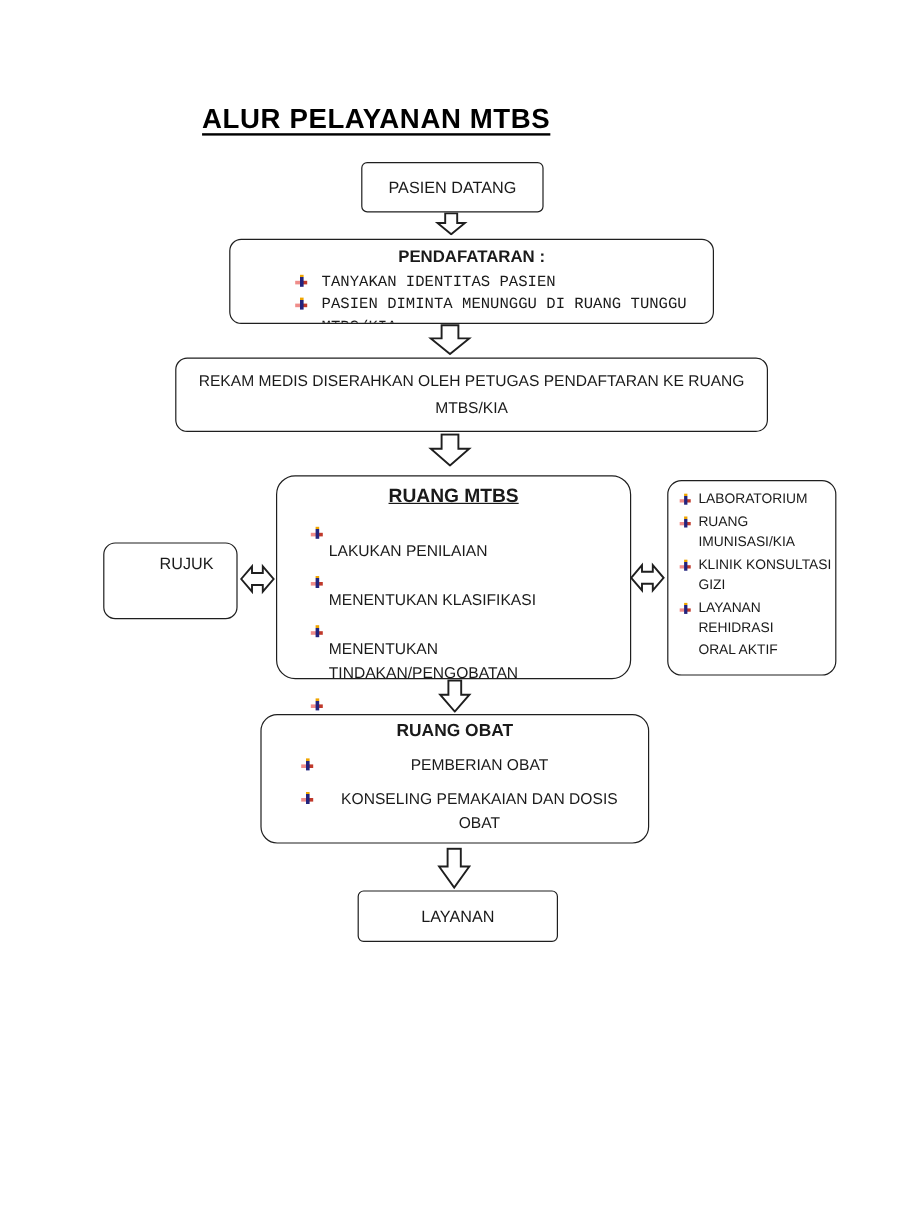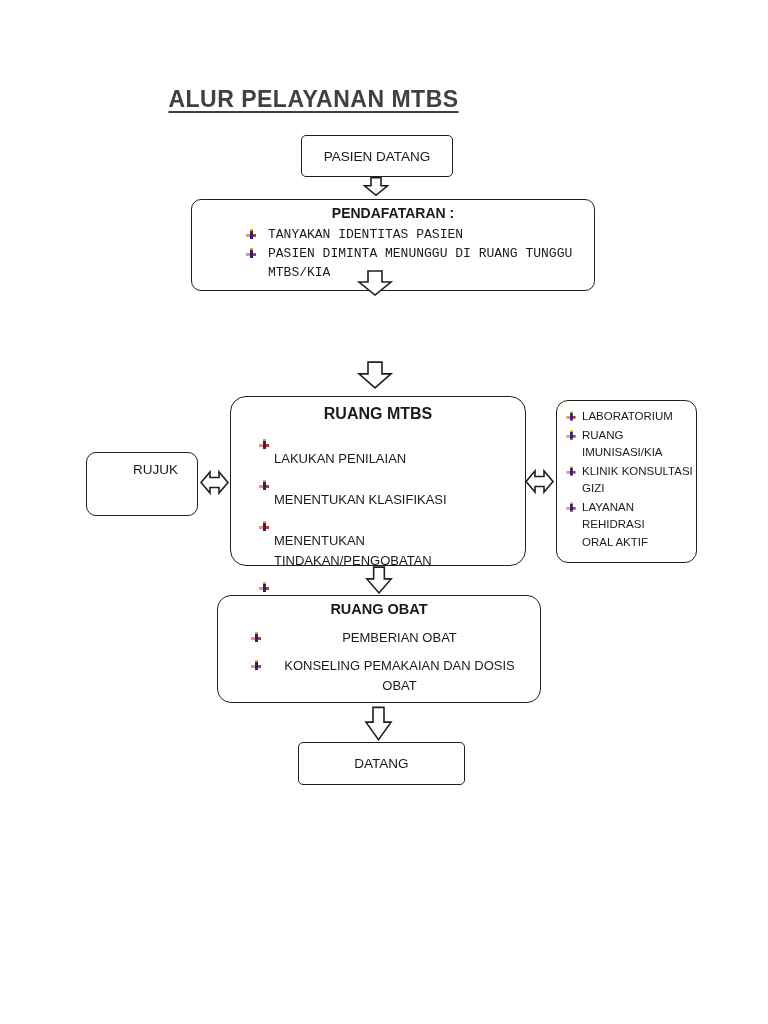--- a/index.html
+++ b/index.html
@@ -4,36 +4,36 @@
 <style>
   html,body{margin:0;padding:0;background:#ffffff;}
   .canvas{
     position:relative;width:768px;height:1024px;background:#ffffff;
     font-family:"Liberation Sans", sans-serif;color:#1a1a1a;overflow:hidden;
   }
   .page-title{
     position:absolute;left:0;top:86px;width:627px;text-align:center;
     font-size:23px;font-weight:bold;letter-spacing:.5px;
     text-decoration:underline;text-decoration-thickness:2px;text-underline-offset:4px;
-    margin:0;color:#404040;
+    margin:0;color:#000000;
   }
   .node{
     position:absolute;border:1.6px solid #1f1f1f;background:#fff;box-sizing:border-box;
   }
   .node .node-title{font-weight:bold;text-align:center;}
   
   .b-pasien{left:301px;top:135px;width:152px;height:42px;border-radius:5px;
             display:flex;align-items:center;justify-content:center;font-size:13.5px;text-align:center;}
-  .b-pendaf{left:191px;top:199px;width:404px;height:92px;border-radius:10px;overflow:hidden;}
+  .b-pendaf{left:191px;top:199px;width:404px;height:71px;border-radius:10px;overflow:hidden;}
   .b-pendaf .node-title{font-size:14px;padding-top:4px;height:19px;line-height:19px;}
   .b-rekam{left:146px;top:298px;width:494px;height:62px;border-radius:10px;
            text-align:center;font-size:13px;padding-top:8px;}
   .b-rekam .rline{line-height:22px;}
   .b-mtbs{left:230px;top:396px;width:296px;height:170px;border-radius:16px;}
-  .b-mtbs .node-title{font-size:16px;padding-top:8px;}
+  .b-mtbs .node-title{font-size:16px;padding-top:8px;text-decoration:underline;}
   .b-rujuk{left:86px;top:452px;width:112px;height:64px;border-radius:10px;
            text-align:center;font-size:13.5px;padding-top:9px;padding-left:27px;}
   .b-services{left:556px;top:400px;width:141px;height:163px;border-radius:12px;}
   .b-obat{left:217px;top:595px;width:324px;height:108px;border-radius:14px;}
   .b-obat .node-title{font-size:14.5px;padding-top:5px;}
   .b-pulang{left:298px;top:742px;width:167px;height:43px;border-radius:5px;
             display:flex;align-items:center;justify-content:center;font-size:13.5px;}
   
   ul.blist{list-style:none;margin:0;padding:0;}
   ul.blist li{display:flex;align-items:flex-start;}
@@ -101,20 +101,24 @@
       </li>
     </ul>
   </div>
 
   <div class="arr a2">
     <svg viewBox="0 0 42 26" preserveAspectRatio="none">
         <path d="M14 1 H28 V12 H37 L21 25 L5 12 H14 Z" fill="#fff" stroke="#1f1f1f" stroke-width="1.6" vector-effect="non-scaling-stroke"></path>
       </svg>
   </div>
 
+  <div class="node b-rekam">
+    <div class="rline">REKAM MEDIS DISERAHKAN OLEH PETUGAS PENDAFTARAN KE RUANG</div>
+    <div class="rline">MTBS/KIA</div>
+  </div>
 
   <div class="arr a3">
     <svg viewBox="0 0 42 26" preserveAspectRatio="none">
         <path d="M14 1 H28 V12 H37 L21 25 L5 12 H14 Z" fill="#fff" stroke="#1f1f1f" stroke-width="1.6" vector-effect="non-scaling-stroke"></path>
       </svg>
   </div>
 
   <div class="node b-mtbs">
     <div class="node-title">RUANG MTBS</div>
     <ul class="blist">
@@ -218,16 +222,16 @@
     </ul>
   </div>
 
   <div class="arr a5">
     <svg viewBox="0 0 42 26" preserveAspectRatio="none">
         <path d="M14 1 H28 V12 H37 L21 25 L5 12 H14 Z" fill="#fff" stroke="#1f1f1f" stroke-width="1.6" vector-effect="non-scaling-stroke"></path>
       </svg>
   </div>
 
   <div class="node b-pulang">
-    <span>DATANG</span>
+    <span>LAYANAN</span>
   </div>
 
 </div>
 
 </body></html>

